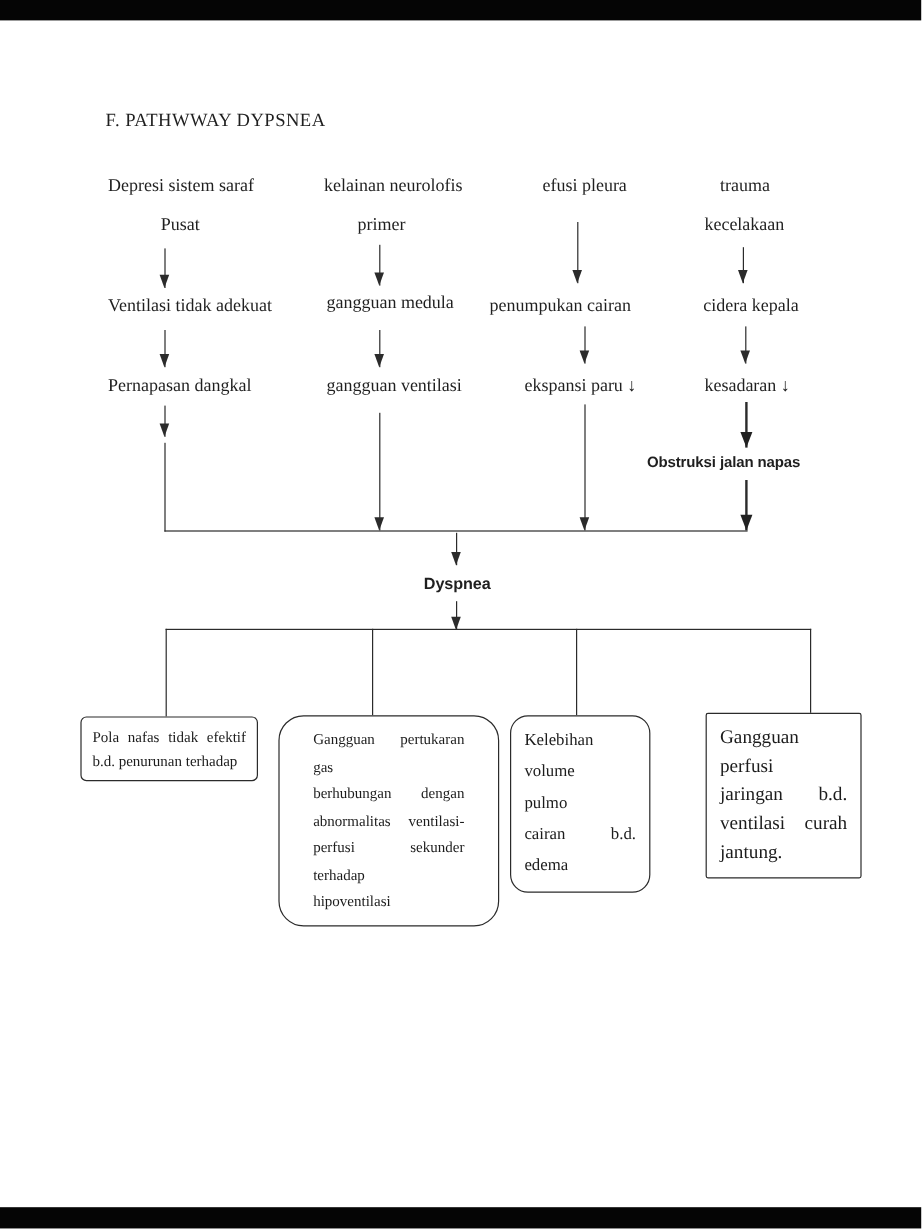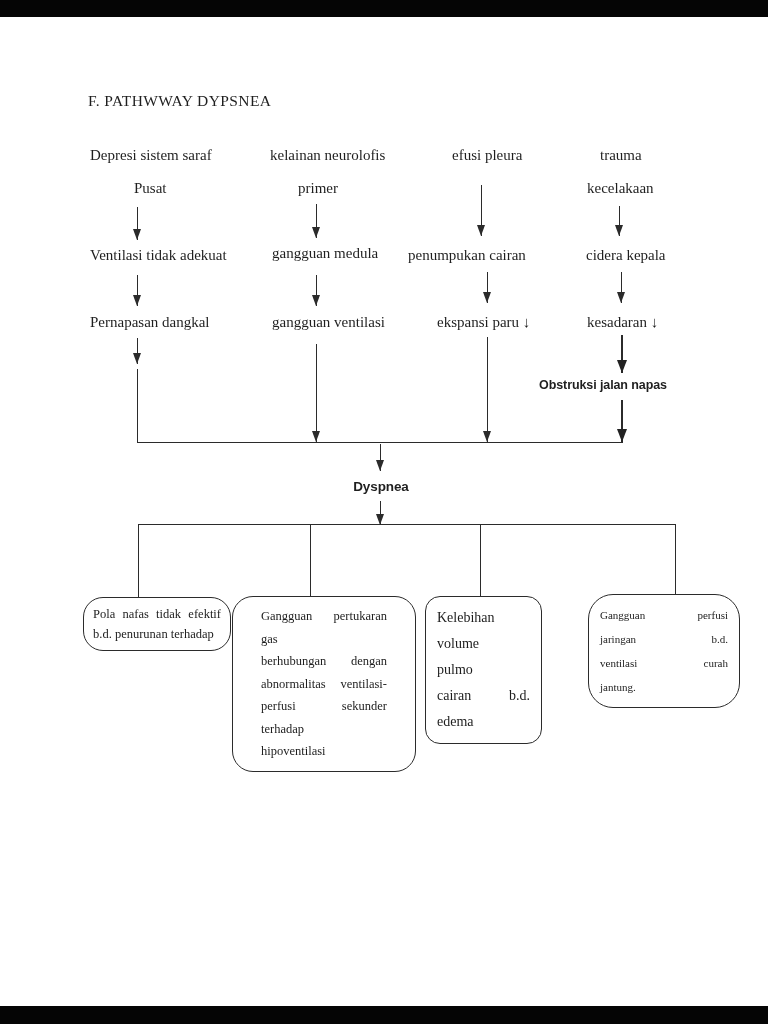--- a/index.html
+++ b/index.html
@@ -86,39 +86,39 @@
   <div class="arr" style="left:380px; top:444px; height:27px;"></div>
   <div class="sans" style="left:348px; top:479px; width:66px; text-align:center; font-size:13.5px;">Dyspnea</div>
   <div class="arr" style="left:380px; top:501px; height:24px;"></div>
 
   <div class="hline" style="left:138px; top:524px; width:538px;"></div>
   <div class="vline" style="left:138px; top:524px; height:73px;"></div>
   <div class="vline" style="left:310px; top:524px; height:72px;"></div>
   <div class="vline" style="left:480px; top:524px; height:72px;"></div>
   <div class="vline" style="left:675px; top:524px; height:70px;"></div>
 
-  <div class="obox" style="left:67px;  top:597px; width:148px; border-radius:20px;  padding:6px 9px;   font-size:12.5px; line-height:20px;margin-left:16px;">
+  <div class="obox" style="left:67px;  top:597px; width:148px; border-radius:5px;  padding:6px 9px;   font-size:12.5px; line-height:20px;">
       <div class="jl">Pola nafas tidak efektif</div>
       <div class="jl">b.d. penurunan terhadap</div>
     </div>
 
   <div class="obox" style="left:232px; top:596px; width:184px; border-radius:21px; padding:8px 28px;  font-size:12.5px; line-height:22.5px;">
       <div class="jl">Gangguan pertukaran gas</div>
       <div class="jl">berhubungan dengan</div>
       <div class="jl">abnormalitas ventilasi-</div>
       <div class="jl">perfusi sekunder terhadap</div>
       <div class="jl">hipoventilasi</div>
     </div>
 
   <div class="obox" style="left:425px; top:596px; width:117px; border-radius:15px; padding:8px 11px;  font-size:14px;   line-height:26px;">
       <div class="jl">Kelebihan volume</div>
       <div class="jl">pulmo</div>
       <div class="jl">cairan b.d. edema</div>
     </div>
 
-  <div class="obox" style="left:588px; top:594px; width:152px; border-radius:25px; padding:8px 11px;  font-size:11px;   line-height:24px;">
+  <div class="obox" style="left:588px; top:594px; width:130px; border-radius:2px; padding:8px 11px;  font-size:16px;   line-height:24px;">
       <div class="jl">Gangguan perfusi</div>
       <div class="jl">jaringan b.d.</div>
       <div class="jl">ventilasi curah</div>
       <div class="jl">jantung.</div>
     </div>
 
 </div>
 
 </body></html>

